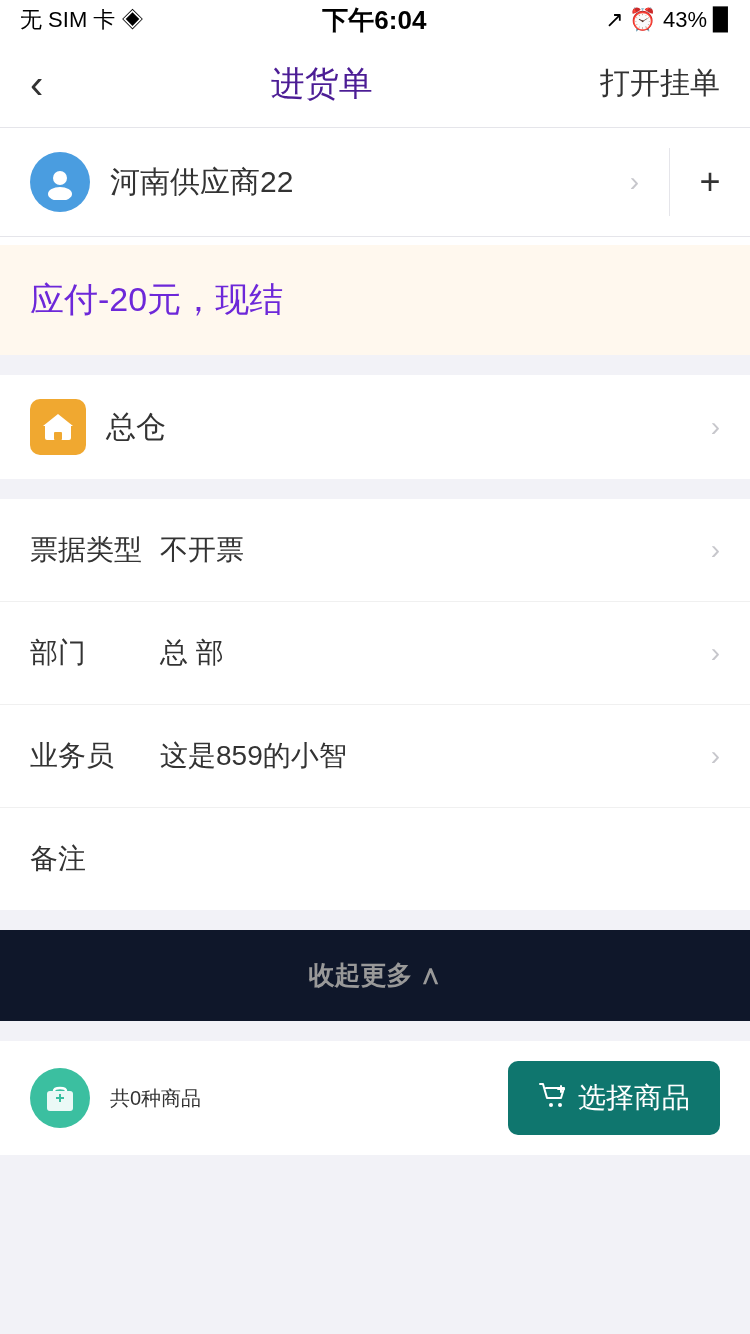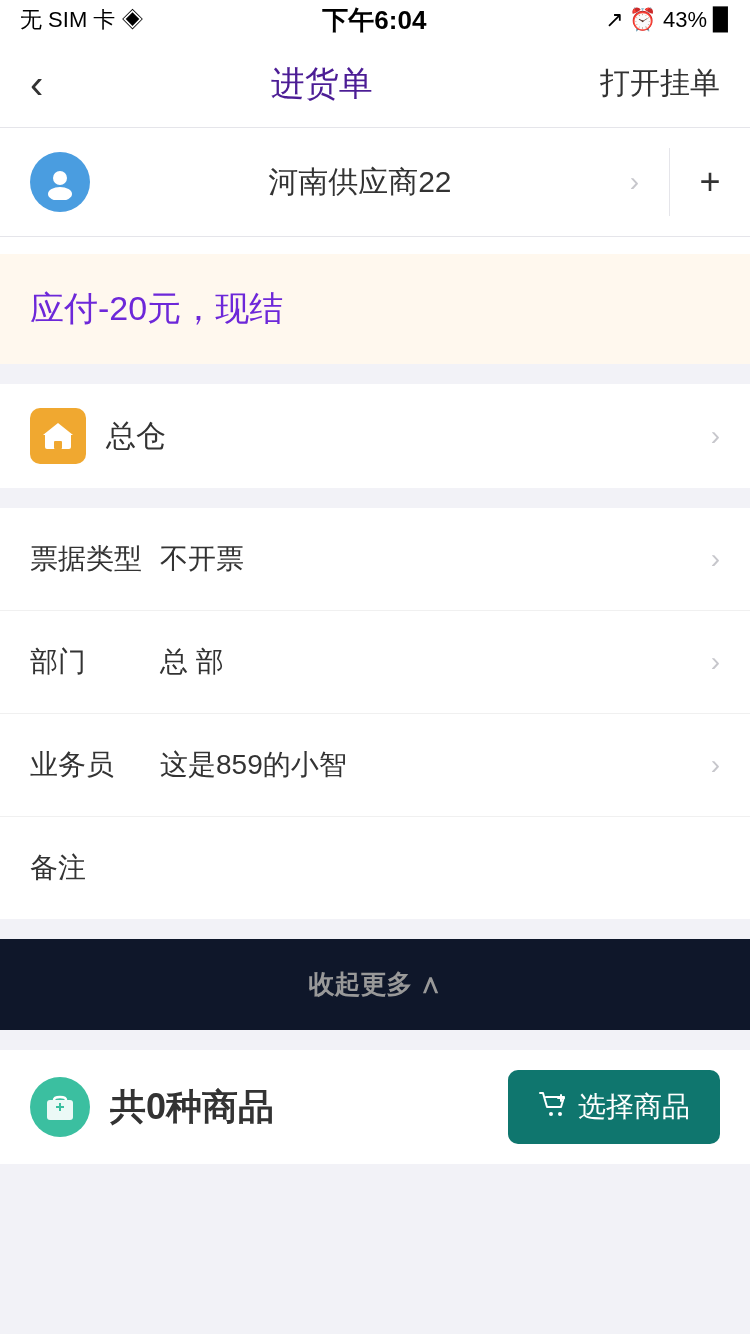--- a/index.html
+++ b/index.html
@@ -56,25 +56,24 @@
     }
 
     
     .content {
       background: #f2f2f7;
     }
 
     
     .supplier-section {
       background: #fff;
-      margin-bottom: 17px;
+      margin-bottom: 8px;
       display: flex;
       align-items: stretch;
       border-bottom: 1px solid #e5e5ea;
-      text-align: center;
     }
     .supplier-main {
       flex: 1;
       display: flex;
       align-items: center;
       padding: 24px 30px;
       gap: 20px;
     }
     .supplier-avatar {
       width: 60px;
@@ -206,23 +205,22 @@
       height: 60px;
       border-radius: 50%;
       background: #3bbfa0;
       display: flex;
       align-items: center;
       justify-content: center;
       flex-shrink: 0;
     }
     .product-count {
       flex: 1;
-      font-size: 36px;
-      color: #333;
-      font-weight: bold;
+      font-size: 20px;
+      color: #333;
     }
     .select-btn {
       background: #0f766e;
       color: #fff;
       font-size: 28px;
       padding: 18px 30px;
       border-radius: 10px;
       cursor: pointer;
       display: flex;
       align-items: center;

